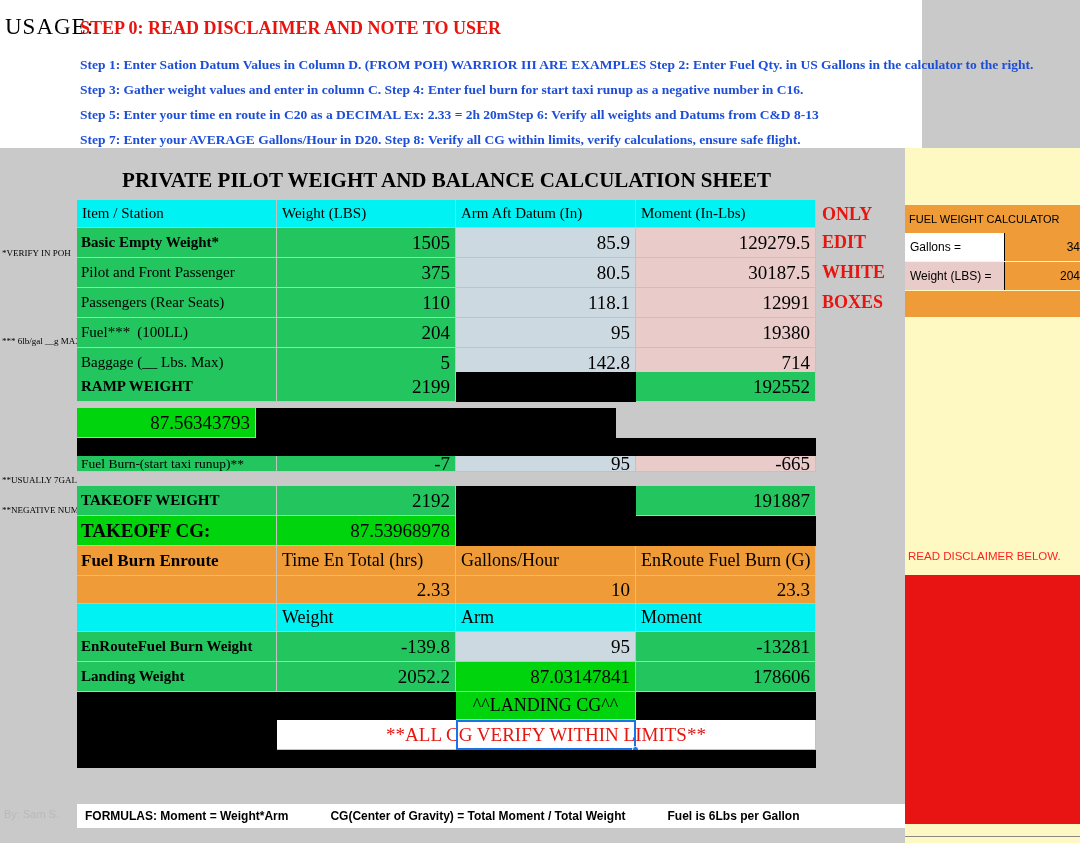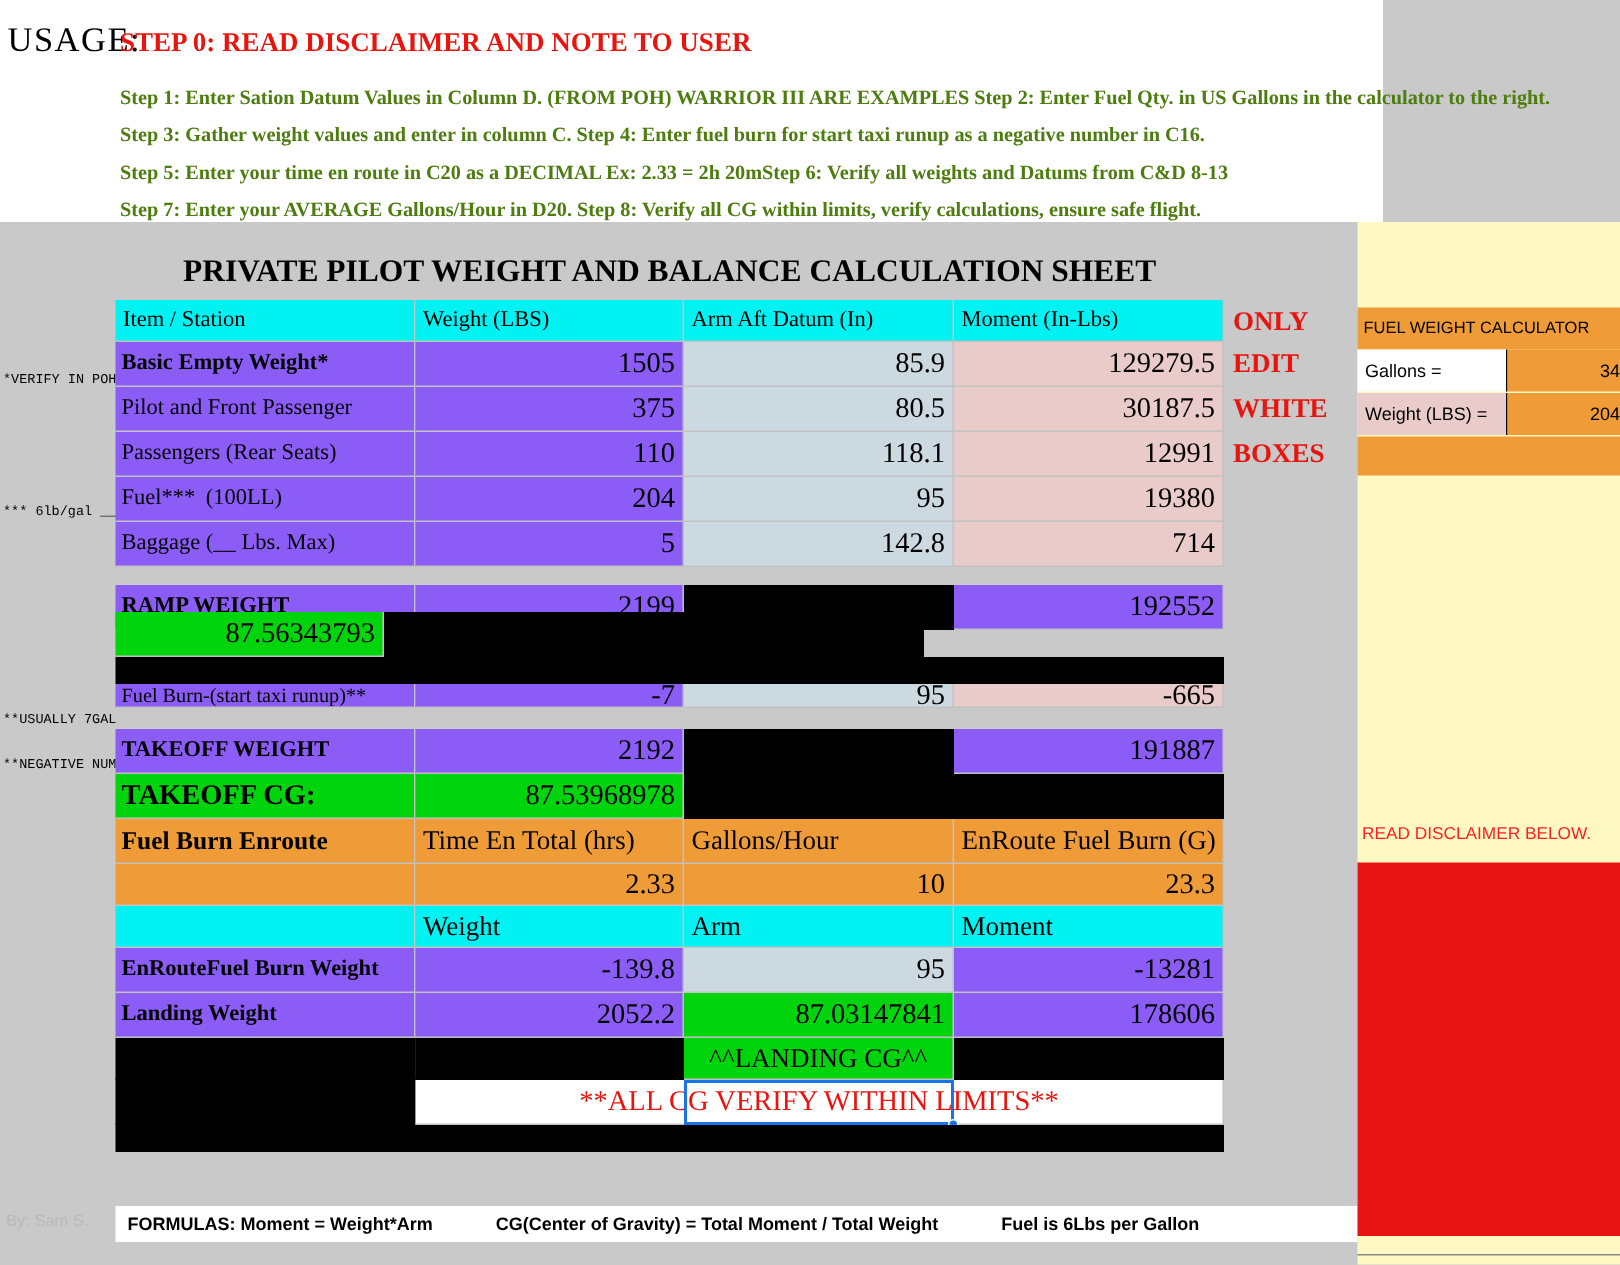--- a/index.html
+++ b/index.html
@@ -3,34 +3,34 @@
 <meta charset="utf-8">
 <style>
   *{box-sizing:border-box;margin:0;padding:0}
   html,body{width:1080px;height:843px}
   body{position:relative;background:#c9c9c9;font-family:"Liberation Serif",serif;overflow:hidden}
 
   
   .topbar{position:absolute;left:0;top:0;width:922px;height:148px;background:#fff}
   .usage{position:absolute;left:5px;top:14px;font-size:23px;color:#000;letter-spacing:1px}
   .step0{position:absolute;left:80px;top:18px;font-size:18px;font-weight:bold;color:#e8150f;white-space:nowrap}
-  .instr{position:absolute;left:80px;font-size:13.5px;font-weight:bold;color:#4d7c0f;white-space:nowrap}
+  .instr{position:absolute;left:80px;font-size:13.5px;font-weight:bold;color:#1d4ed8;white-space:nowrap}
 
   
   .main{position:absolute;left:0;top:148px;width:905px;height:695px;background:#c9c9c9}
   .title{position:absolute;left:77px;top:20px;width:739px;text-align:center;font-size:21px;font-weight:bold;color:#000}
-  .mnote{position:absolute;left:2px;font-size:9px;font-family:Liberation Mono, monospace;color:#000;white-space:nowrap}
+  .mnote{position:absolute;left:2px;font-size:9px;font-family:Liberation Serif, serif;color:#000;white-space:nowrap}
   .rednote{position:absolute;left:822px;height:28px;display:flex;align-items:center;font-size:18px;font-weight:bold;color:#e8150f}
 
   
   .trow{position:absolute;left:77px;width:739px;display:flex}
   .cell{height:100%;display:flex;align-items:center;overflow:hidden;white-space:nowrap;
         border-right:1px solid #c2c2c2;border-bottom:1px solid #c2c2c2;color:#000}
   .col1{width:200px}.col2{width:179px}.col3{width:180px}.col4{width:180px}
-  .white{background:#8b5cf6}
+  .white{background:#22c55e}
   .armblue{background:#ccd9e0}
   .pink{background:#e9cbca}
   .cyan{background:#00f2f2}
   .green{background:#00d40c}
   .orangebg{background:#ef9b38}
   .kblack{background:#000;border-color:#000}
   .hdr{font-size:15px;padding-left:5px}
   .hdr18{font-size:18px;padding-left:5px}
   .lbl{font-size:15px;padding-left:4px}
   .lbl13{font-size:13.5px;padding-left:4px}
@@ -133,21 +133,21 @@
     <div class="cell col4 pink num">19380</div>
   </div>
 
   <div class="trow" style="top:200px;height:30px">
     <div class="cell col1 white lbl">Baggage (__ Lbs. Max)</div>
     <div class="cell col2 white num">5</div>
     <div class="cell col3 armblue num">142.8</div>
     <div class="cell col4 pink num">714</div>
   </div>
 
-  <div class="trow" style="top:242px;height:30px">
+  <div class="trow" style="top:224px;height:30px">
     <div class="cell col1 white lbl b">RAMP WEIGHT</div>
     <div class="cell col2 white num">2199</div>
     <div class="cell col3 kblack"></div>
     <div class="cell col4 white num">192552</div>
   </div>
 
   <div class="trow" style="top:260px;height:30px">
     <div class="cell col2 green num">87.56343793</div>
     <div class="cell col3 kblack"></div>
     <div class="cell col4 kblack"></div>

